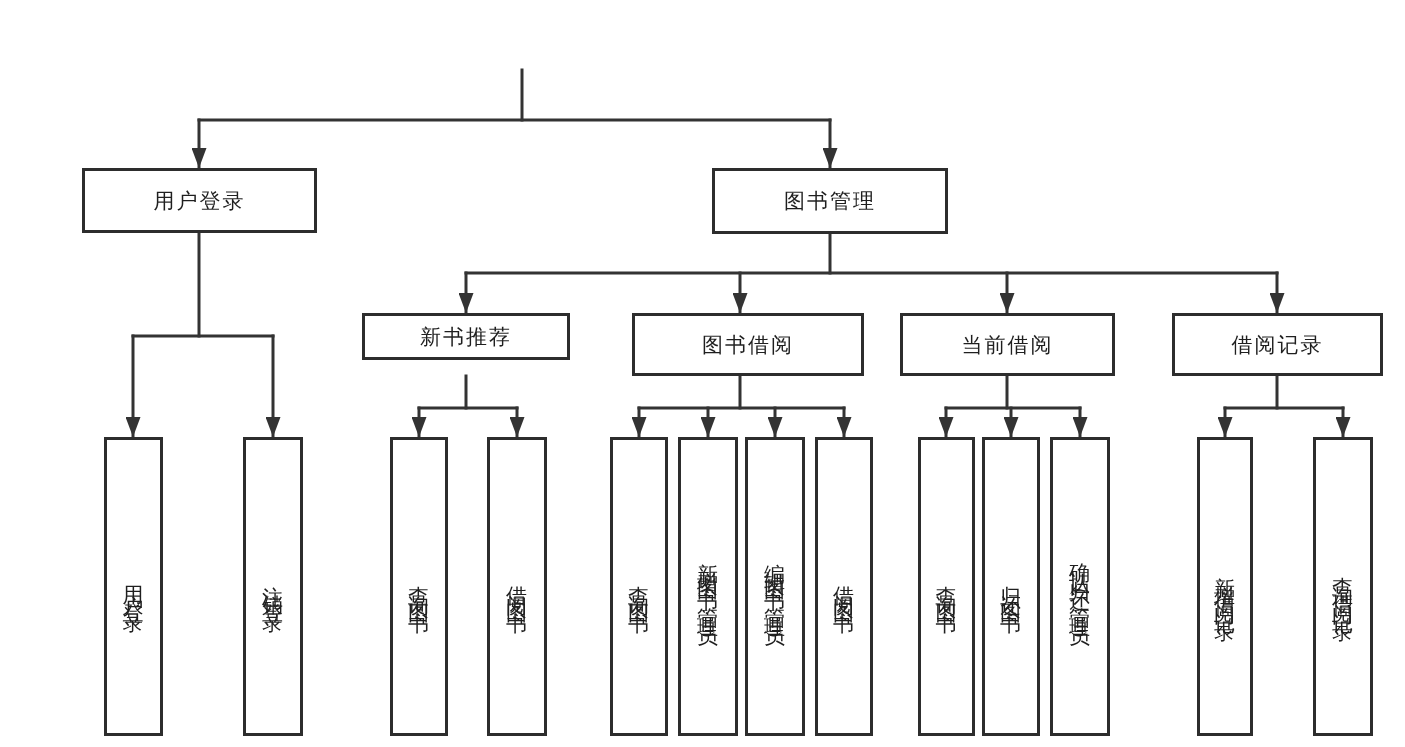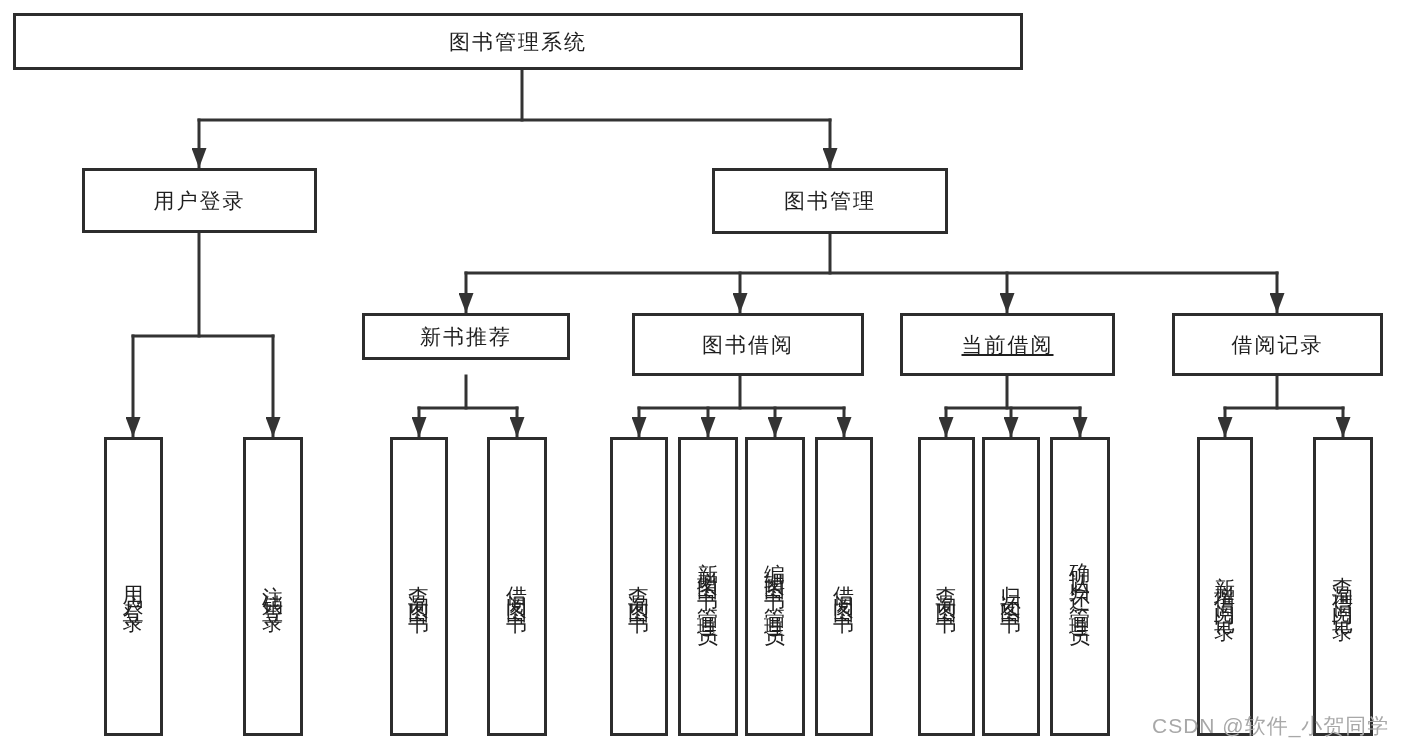--- a/index.html
+++ b/index.html
@@ -102,43 +102,41 @@
       <path d="M1011 408 V436" marker-end="url(#arw)"></path>
       <path d="M1080 408 V436" marker-end="url(#arw)"></path>
 
       <path d="M1277 376 V408"></path>
       <path d="M1225 408 H1343"></path>
       <path d="M1225 408 V436" marker-end="url(#arw)"></path>
       <path d="M1343 408 V436" marker-end="url(#arw)"></path>
     </g>
   </svg>
 
-  <div class="node h" style="left:13px; top:13px; width:1010px; height:57px;">图书管理系统</div>
 
   <div class="node h" style="left:82px; top:168px; width:235px; height:65px;">用户登录</div>
   <div class="node h" style="left:712px; top:168px; width:236px; height:66px;">图书管理</div>
 
   <div class="node h" style="left:362px; top:313px; width:208px; height:47px;">新书推荐</div>
   <div class="node h" style="left:632px; top:313px; width:232px; height:63px;">图书借阅</div>
-  <div class="node h" style="left:900px; top:313px; width:215px; height:63px;text-decoration:underline;">当前借阅</div>
+  <div class="node h" style="left:900px; top:313px; width:215px; height:63px;">当前借阅</div>
   <div class="node h" style="left:1172px; top:313px; width:211px; height:63px;">借阅记录</div>
 
   <div class="node v" style="left:104px; top:437px; width:59px; height:299px;">用户登录</div>
   <div class="node v" style="left:243px; top:437px; width:60px; height:299px;">注销登录</div>
 
   <div class="node v" style="left:390px; top:437px; width:58px; height:299px;">查询图书</div>
   <div class="node v" style="left:487px; top:437px; width:60px; height:299px;">借阅图书</div>
 
   <div class="node v" style="left:610px; top:437px; width:58px; height:299px;">查询图书</div>
   <div class="node v" style="left:678px; top:437px; width:60px; height:299px;">新增图书（管理员）</div>
   <div class="node v" style="left:745px; top:437px; width:60px; height:299px;">编辑图书（管理员）</div>
   <div class="node v" style="left:815px; top:437px; width:58px; height:299px;">借阅图书</div>
 
   <div class="node v" style="left:918px; top:437px; width:57px; height:299px;">查询图书</div>
   <div class="node v" style="left:982px; top:437px; width:58px; height:299px;">归还图书</div>
   <div class="node v" style="left:1050px; top:437px; width:60px; height:299px;">确认归还（管理员）</div>
 
   <div class="node v" style="left:1197px; top:437px; width:56px; height:299px;">新增借阅记录</div>
   <div class="node v" style="left:1313px; top:437px; width:60px; height:299px;">查询借阅记录</div>
 
-  <div class="watermark">CSDN @软件_小贺同学</div>
 
 </div>
 
 </body></html>

